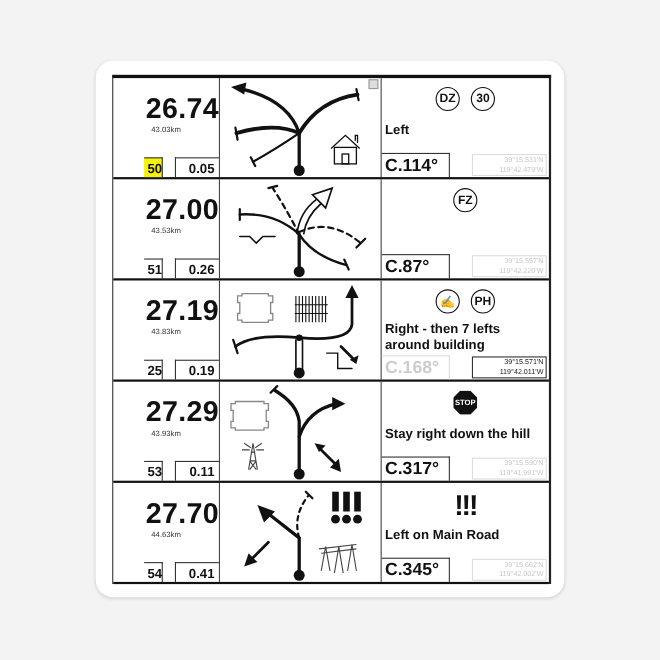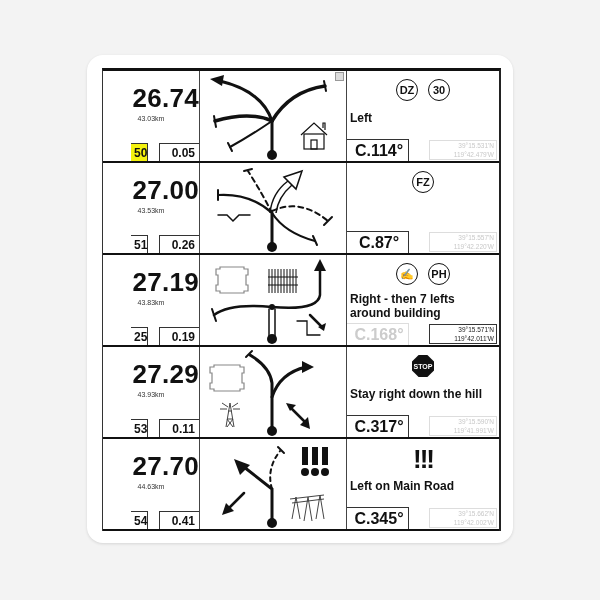--- a/index.html
+++ b/index.html
@@ -14,21 +14,21 @@
   .dist-km { position:absolute; left:0; right:0; top:44px; text-align:center; font-size:7px; color:#333; }
   .box-num { position:absolute; left:0; bottom:0; width:17px; height:18px; border-top:1px solid #333; border-right:1px solid #333; font-weight:bold; font-size:12px; padding-left:3px; line-height:18px; box-sizing:border-box; color:#111;margin-left:28px; }
   .box-num.hl { background:#f4f20e; }
   .box-inc { position:absolute; right:0; bottom:0; width:40px; height:18px; border-top:1px solid #333; border-left:1px solid #333; font-weight:bold; font-size:12px; text-align:right; padding-right:4px; line-height:18px; box-sizing:border-box; color:#111; }
   .diag svg { position:absolute; left:0; top:0; }
   .icons { position:absolute; left:0; right:0; top:8px; display:flex; justify-content:center; gap:10px; }
   .circ { width:22px; height:22px; border:1.5px solid #111; border-radius:50%; font-weight:bold; font-size:11px; display:flex; align-items:center; justify-content:center; box-sizing:border-box; color:#111; }
   .stop { width:22px; height:22px; background:#111; color:#fff; font-weight:bold; font-size:7px; display:flex; align-items:center; justify-content:center; clip-path:polygon(30% 0,70% 0,100% 30%,100% 70%,70% 100%,30% 100%,0 70%,0 30%); }
   .instr { position:absolute; left:3px; right:4px; top:40px; font-weight:bold; font-size:12px; color:#111; line-height:14px; }
   .instr.two { top:37px; }
-  .heading { position:absolute; left:0; bottom:0; width:62px; height:22px; border-top:1px solid #333; border-right:1px solid #333; font-weight:bold; font-size:16px; line-height:22px; padding-left:3px; box-sizing:border-box; color:#111;text-align:center; }
+  .heading { position:absolute; left:0; bottom:0; width:62px; height:22px; border-top:1px solid #333; border-right:1px solid #333; font-weight:bold; font-size:16px; line-height:22px; padding-left:3px; box-sizing:border-box; color:#111; }
   .heading.faded { color:#ccc; border-color:#ddd; }
   .coords { position:absolute; right:2px; bottom:1px; width:68px; height:20px; border:1px solid #ddd; font-size:6.5px; text-align:right; padding-right:2px; line-height:9px; box-sizing:border-box; color:#c8c8c8; }
   .coords.dark { color:#222; border-color:#333; }
   .corner-icon { position:absolute; right:2px; top:1px; width:7px; height:7px; border:1px solid #999; background:#ddd; }
   .bang { font-weight:bold; font-size:26px; line-height:24px; color:#111; letter-spacing:-2px; }
 </style>
 </head>
 <body>
 
 <div class="sticker"></div>

